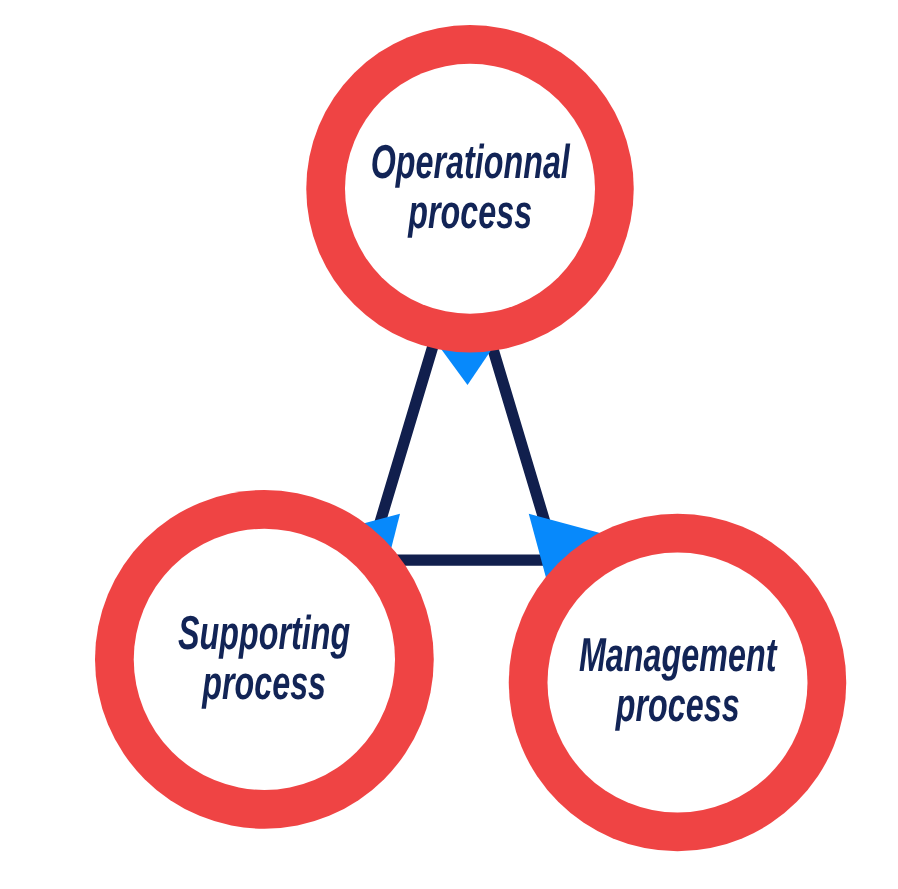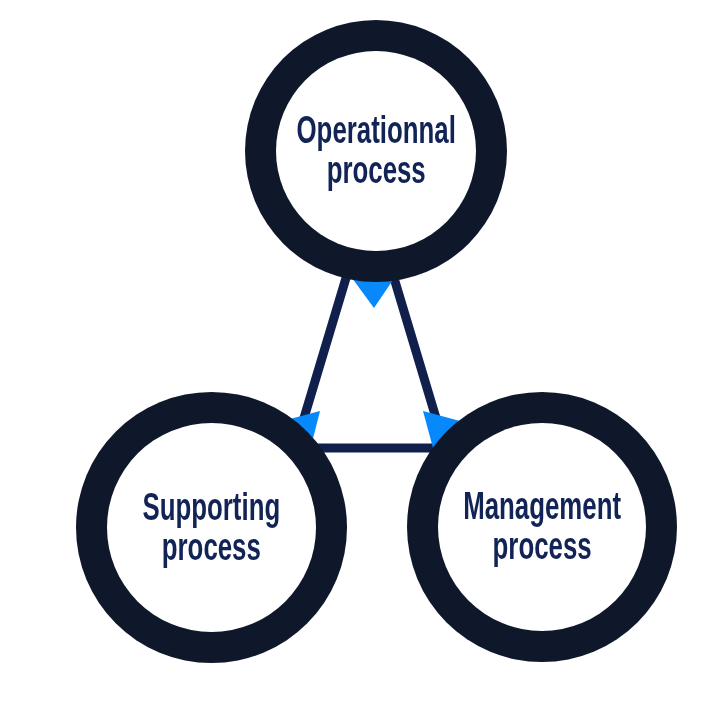--- a/index.html
+++ b/index.html
@@ -18,25 +18,26 @@
   .connector-svg {
     position: absolute;
     left: 0;
     top: 0;
     width: 718px;
     height: 711px;
   }
   .node-outer {
     position: absolute;
     border-radius: 50%;
-    background: #0f172a;
+    background: #ef4444;
+    font-style: italic;
   }
   .node-outer.top    { left: 245px; top: 20px;  width: 262px; height: 262px; }
   .node-outer.left   { left: 76px;  top: 392px; width: 271px; height: 271px; }
-  .node-outer.right  { left: 407px; top: 392px; width: 270px; height: 270px; }
+  .node-outer.right  { left: 407px; top: 411px; width: 270px; height: 270px; }
   .node-inner {
     position: absolute;
     inset: 31px;
     border-radius: 50%;
     background: #ffffff;
     display: flex;
     align-items: center;
     justify-content: center;
   }
   .node-label {

